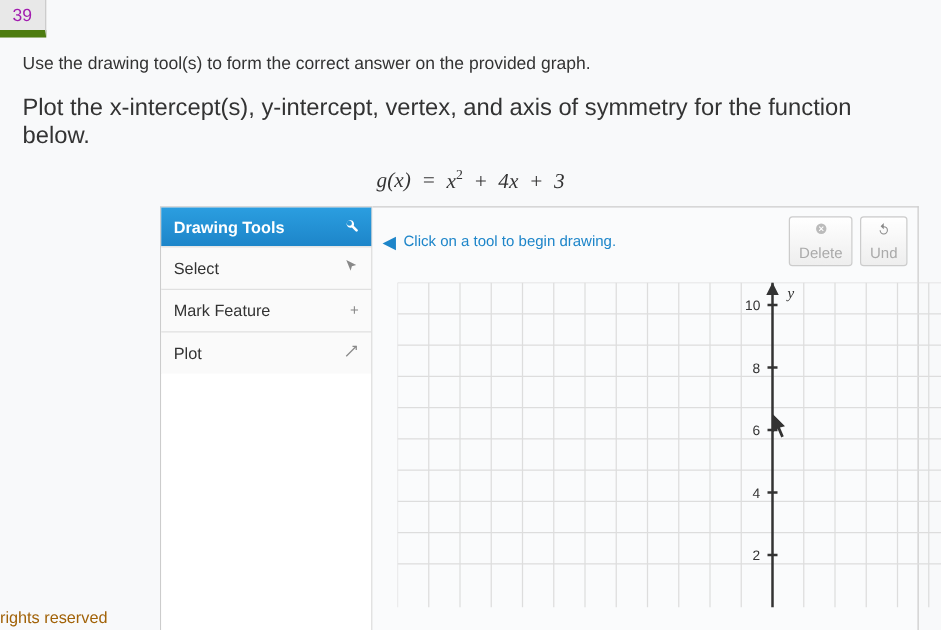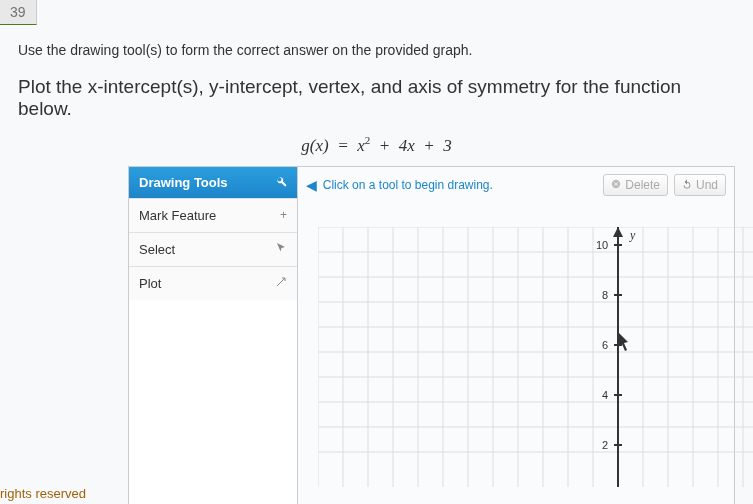--- a/index.html
+++ b/index.html
@@ -11,23 +11,23 @@
       overflow: hidden;
       position: relative;
       color: #333;
     }
     .question-number {
       position: absolute;
       top: 0; left: 0;
       background: #e8e8e8;
       padding: 4px 10px;
       font-size: 14px;
-      color: #737373;
+      color: #a21caf;
       border-right: 1px solid #ccc;
-      border-bottom: 1px solid #4d7c0f;
+      border-bottom: 6px solid #4d7c0f;
     }
     .content {
       padding: 30px 18px 0 18px;
     }
     .instruction {
       font-size: 14px;
       color: #333;
       margin-bottom: 18px;
       margin-top: 12px;
     }
@@ -108,20 +108,21 @@
       display: flex;
       align-items: center;
       gap: 4px;
       padding: 3px 7px;
       border: 1px solid #ccc;
       border-radius: 3px;
       background: linear-gradient(#fff,#eee);
       color: #aaa;
       font-size: 12px;
       cursor: pointer;
+      flex-direction: column;
     }
     .grid-canvas {
       position: absolute;
       left: 20px;
       top: 60px;
       right: 0;
       bottom: 0;
     }
     .footer {
       position: absolute;
@@ -149,30 +150,30 @@
     <div class="tools-panel">
       <div class="tools-header">
         <span>Drawing Tools</span>
         <span>
           <svg width="12" height="12" viewBox="0 0 24 24" fill="#fff">
               <path d="M22 19l-6-6a6 6 0 10-3 3l6 6a2 2 0 003-3zM5 9a4 4 0 118 0 4 4 0 01-8 0z"></path>
             </svg>
         </span>
       </div>
       <div class="tool-item">
-        <span>Mark Feature</span>
-        <span class="tool-item-icon">+</span>
-      </div>
-      <div class="tool-item">
         <span>Select</span>
         <span class="tool-item-icon">
           <svg width="12" height="12" viewBox="0 0 24 24" fill="#888">
               <path d="M4 2l16 8-7 2-2 7z"></path>
             </svg>
         </span>
+      </div>
+      <div class="tool-item">
+        <span>Mark Feature</span>
+        <span class="tool-item-icon">+</span>
       </div>
       <div class="tool-item">
         <span>Plot</span>
         <span class="tool-item-icon">
           <svg width="12" height="12" viewBox="0 0 24 24" stroke="#888" stroke-width="2" fill="none">
               <line x1="4" y1="20" x2="20" y2="4"></line>
               <polyline points="14,4 20,4 20,10"></polyline>
             </svg>
         </span>
       </div>

